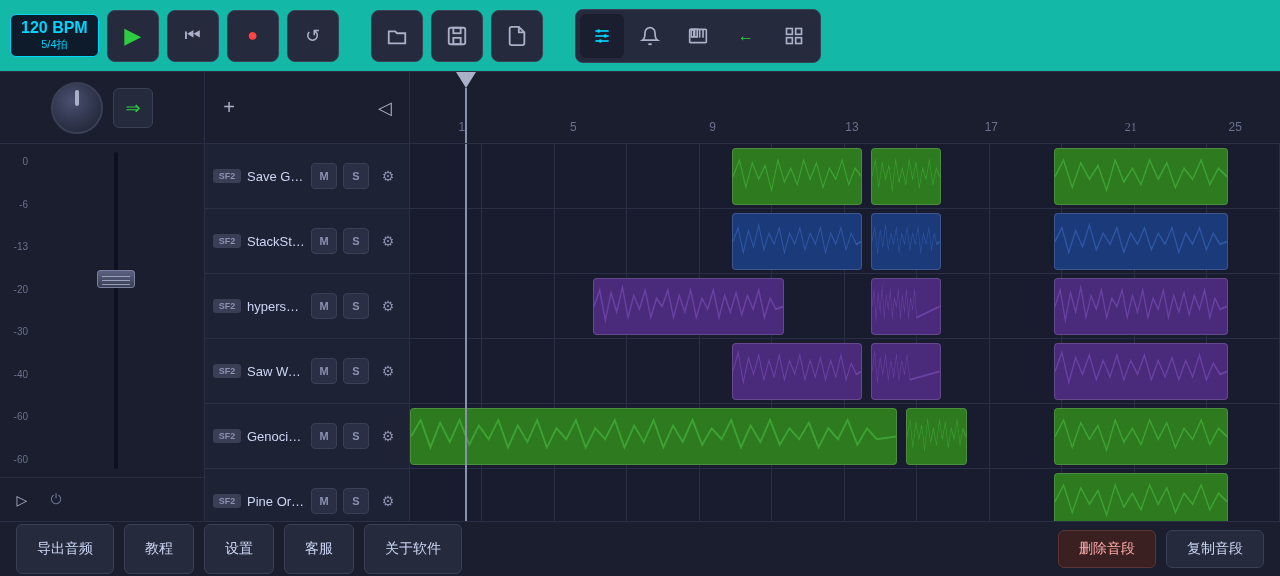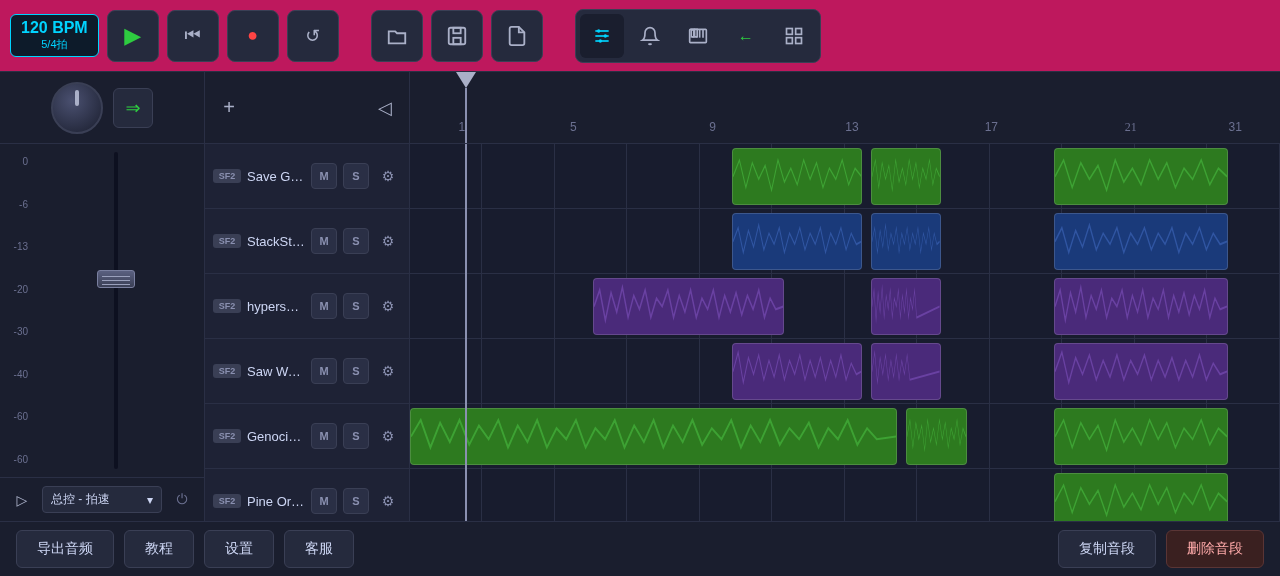--- a/index.html
+++ b/index.html
@@ -10,21 +10,21 @@
       font-family: 'Arial', sans-serif;
       color: #cdd6f4;
       overflow: hidden;
       display: flex;
       flex-direction: column;
     }
 
     
     .top-toolbar {
       height: 72px;
-      background: #be185d;
+      background: #14b8a6;
       display: flex;
       align-items: center;
       padding: 0 10px;
       gap: 8px;
       border-bottom: 1px solid #2a2f45;
     }
     .bpm-display {
       background: #0d1b2a;
       border: 1px solid #00d4ff;
       border-radius: 6px;
@@ -428,21 +428,21 @@
     .bottom-toolbar {
       height: 55px;
       background: #1a1e2e;
       border-top: 1px solid #2a2f45;
       display: flex;
       align-items: center;
       padding: 0 16px;
       gap: 10px;
     }
     .bottom-btn {
-      height: 38px;
+      height: 50px;
       padding: 0 20px;
       background: #252a3d;
       border: 1px solid #3a3f55;
       border-radius: 6px;
       color: #cdd6f4;
       font-size: 14px;
       cursor: pointer;
       display: flex;
       align-items: center;
       justify-content: center;
@@ -577,24 +577,20 @@
               <div style="position:absolute;left:4px;right:4px;height:1px;background:#9aa0bc;top:5px;"></div>
               <div style="position:absolute;left:4px;right:4px;height:1px;background:#9aa0bc;top:9px;"></div>
               <div style="position:absolute;left:4px;right:4px;height:1px;background:#9aa0bc;top:13px;"></div>
             </div>
           </div>
         </div>
       </div>
     </div>
     <div class="bottom-controls">
       <div class="arrow-btn">▷</div>
-      <div class="master-select">
-        <span>总控 - 拍速</span>
-        <span>▾</span>
-      </div>
       <div class="power-btn">⏻</div>
     </div>
   </div>
 
   <div class="center-area">
 
     <div class="tracks-container">
 
       <div class="track-list">
 
@@ -656,21 +652,21 @@
             <div class="playhead-arrow"></div>
             <div class="playhead-line"></div>
           </div>
           <div class="ruler-marks">
             <div class="ruler-mark" style="flex:1.2;">1</div>
             <div class="ruler-mark" style="flex:2;">5</div>
             <div class="ruler-mark" style="flex:2;">9</div>
             <div class="ruler-mark" style="flex:2;">13</div>
             <div class="ruler-mark" style="flex:2;">17</div>
             <div class="ruler-mark" style="flex:2;font-family:Liberation Serif, serif;">21</div>
-            <div class="ruler-mark" style="flex:1;">31</div>
+            <div class="ruler-mark" style="flex:1;">25</div>
           </div>
         </div>
 
         <div class="tracks-content">
 
           <div class="track-row" style="top:0; position:absolute; left:0; right:0; height:65px; border-bottom:1px solid #2a2f45;">
             <div class="track-lane"></div>
 
             <div class="clip clip-green" style="left:37%;width:15%;">
               <div class="clip-inner">
@@ -814,16 +810,17 @@
       </div>
     </div>
   </div>
 </div>
 
 <div class="bottom-toolbar">
   <div class="bottom-btn">导出音频</div>
   <div class="bottom-btn">教程</div>
   <div class="bottom-btn">设置</div>
   <div class="bottom-btn">客服</div>
+  <div class="bottom-btn">关于软件</div>
   <div class="bottom-spacer"></div>
+  <div class="bottom-btn-right delete">删除音段</div>
   <div class="bottom-btn-right">复制音段</div>
-  <div class="bottom-btn-right delete">删除音段</div>
 </div>
 
 </body></html>

